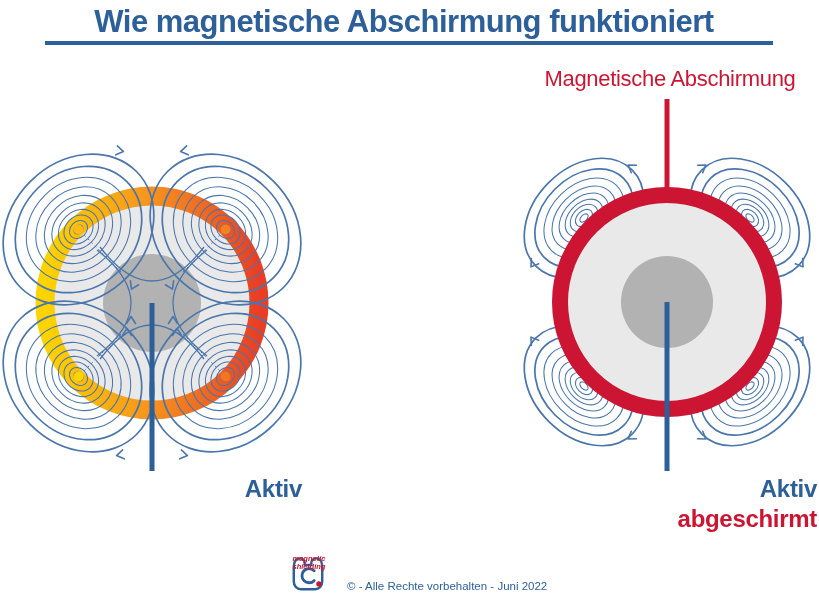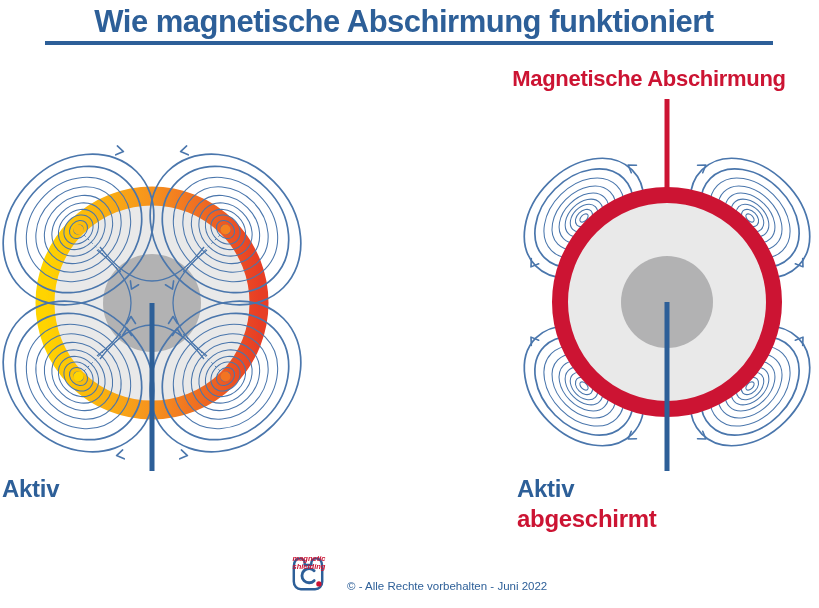--- a/index.html
+++ b/index.html
@@ -2,36 +2,36 @@
 <html style="--blue: #2d5f98; --line: #4a76ac; --red: #cc1433; --yellow: #ffd400; --orange: #f6921e; --orange-red: #e73e25; --gray-light: #e9e9e9; --gray-mid: #b2b2b3; --dot-nw: #fbba16; --dot-ne: #f58220; --dot-sw: #ffd503; --dot-se: #f37421;"><head>
 <meta charset="utf-8">
 <style>
   html,body{margin:0;padding:0;background:#fff;}
   .canvas{position:relative;width:819px;height:608px;background:#fff;overflow:hidden;
           font-family:"Liberation Sans",sans-serif;}
   .page-title{position:absolute;top:4px;left:0;width:808px;text-align:center;
               font-size:31px;font-weight:bold;color:var(--blue);letter-spacing:-.5px;}
   .title-underline{position:absolute;top:41px;left:45px;width:728px;height:4px;
               background:var(--blue);}
-  .shield-label{position:absolute;top:66px;left:499px;width:300px;text-align:center;
-              font-size:22px;font-weight:bold;color:var(--red);letter-spacing:-.3px;}
+  .shield-label{position:absolute;top:66px;left:520px;width:300px;text-align:center;
+              font-size:22px;font-weight:normal;color:var(--red);letter-spacing:-.3px;}
   .art{position:absolute;top:0;left:0;}
   .disc{fill:var(--gray-light);stroke:none;}
   .coreL{fill:var(--gray-mid);}
   .ringL{fill:none;stroke:url(#ringGrad);stroke-width:19;}
   .ringR{fill:none;stroke:var(--red);stroke-width:16;}
   .s1{stop-color:var(--yellow);} .s2{stop-color:var(--orange);} .s3{stop-color:var(--orange-red);}
   .loop{fill:none;stroke:var(--line);stroke-width:1.05;}
   .thick{stroke-width:1.7;}
   .saddle{fill:none;stroke:var(--line);stroke-width:1.3;}
   .dash{stroke:var(--line);stroke-width:1;stroke-dasharray:2 3;fill:none;}
   .arrow{fill:none;stroke:var(--line);stroke-width:1.6;stroke-linecap:round;stroke-linejoin:round;}
   .ptr{stroke:var(--blue);stroke-width:5;}
   .ptrRed{stroke:var(--red);stroke-width:5;}
-  .caption{position:absolute;top:474px;width:300px;text-align:left;
+  .caption{position:absolute;top:474px;width:300px;text-align:right;
            font-size:24px;font-weight:bold;line-height:30px;letter-spacing:-.3px;}
   .cap-blue{color:var(--blue);} .cap-red{color:var(--red);}
   .logo-icon{position:absolute;left:287px;top:556px;}
   .logo-outline{fill:none;stroke:var(--blue);stroke-width:2.6;stroke-linejoin:round;}
   .logo-c{fill:none;stroke:var(--blue);stroke-width:3;stroke-linecap:round;}
   .logo-dot{fill:var(--red);}
   .logo-wordmark{position:absolute;left:281px;top:555px;width:56px;text-align:center;
            font-size:7.5px;line-height:8px;font-weight:bold;font-style:italic;color:var(--red);}
   .copyright{position:absolute;left:347px;top:580px;font-size:11.5px;color:var(--blue);}
 </style>

